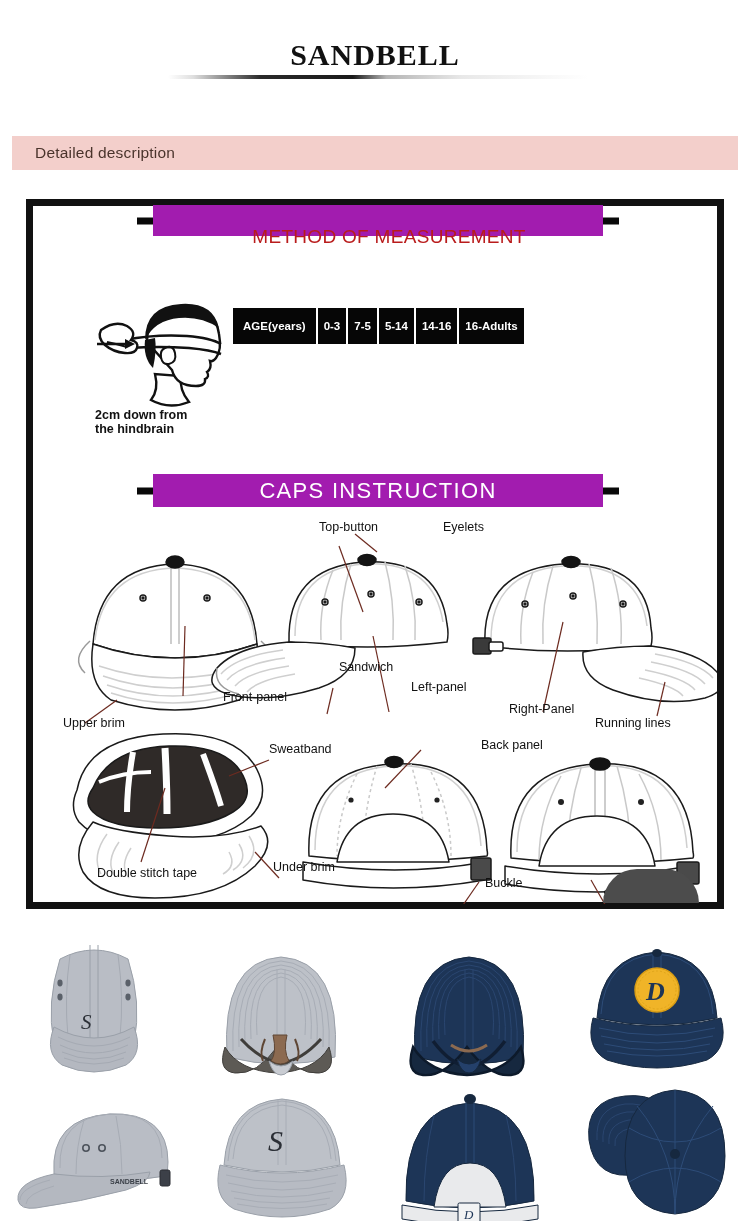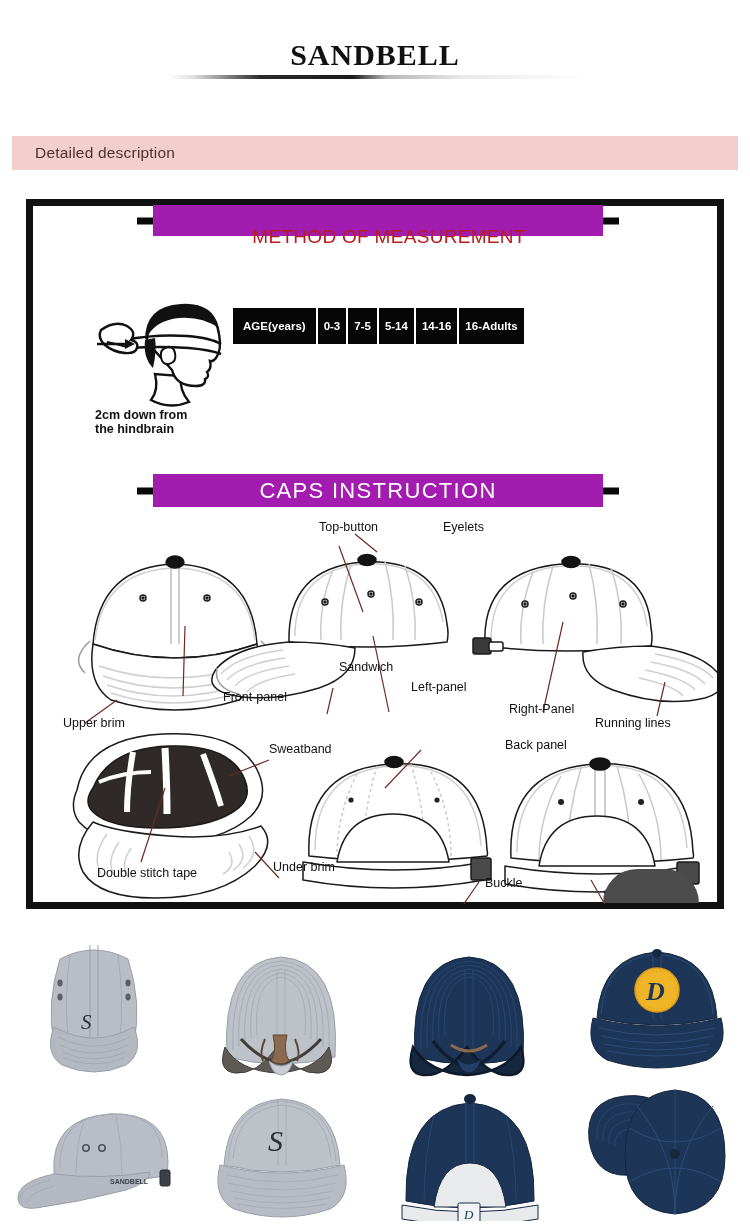--- a/index.html
+++ b/index.html
@@ -338,21 +338,21 @@
         <span class="dlabel" style="left:286px; top:4px;">Top-button</span>
         <span class="dlabel" style="left:410px; top:4px;">Eyelets</span>
         <span class="dlabel" style="left:306px; top:144px;">Sandwich</span>
         <span class="dlabel" style="left:378px; top:164px;">Left-panel</span>
         <span class="dlabel" style="left:476px; top:186px;text-align:center;">Right-Panel</span>
         <span class="dlabel" style="left:562px; top:200px;">Running lines</span>
 
         <span class="dlabel" style="left:236px; top:226px;">Sweatband</span>
         <span class="dlabel" style="left:64px;  top:350px;">Double stitch tape</span>
         <span class="dlabel" style="left:240px; top:344px;">Under brim</span>
-        <span class="dlabel" style="left:472px; top:222px;">Back panel</span>
+        <span class="dlabel" style="left:448px; top:222px;">Back panel</span>
         <span class="dlabel" style="left:452px; top:360px;text-align:center;">Buckle</span>
         <span class="dlabel" style="left:570px; top:372px;">Strap</span>
       </div>
 
       <div class="smudge"></div>
     </div>
   </div>
 
   <div class="grid">
 

